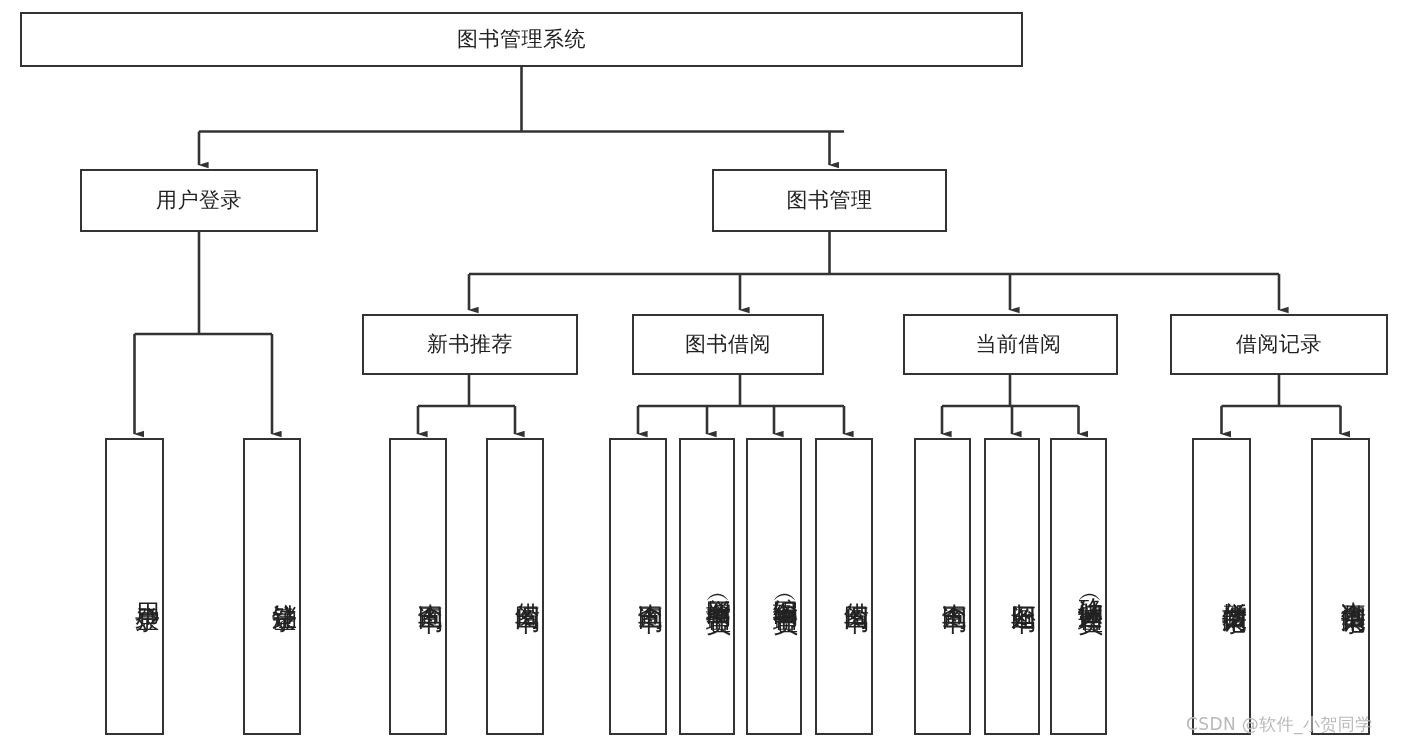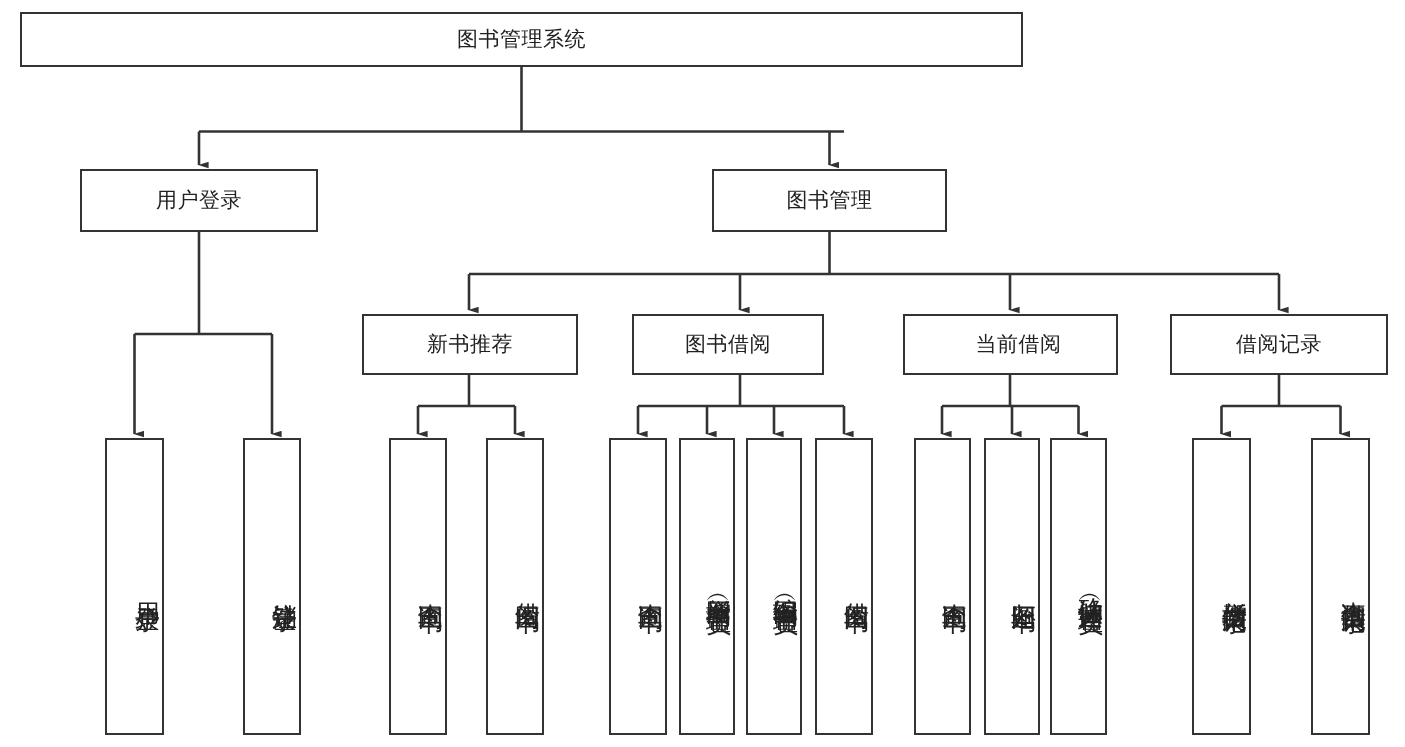--- a/index.html
+++ b/index.html
@@ -177,14 +177,15 @@
   <div class="node v" style="left:1050px; top:438px; width:57px; height:297px;">
     <span>确认归还（管理员）</span>
   </div>
   <div class="node v" style="left:1192px; top:438px; width:59px; height:297px;">
     <span>新增借阅记录</span>
   </div>
   <div class="node v" style="left:1311px; top:438px; width:59px; height:297px;">
     <span>查询借阅记录</span>
   </div>
 
+  <div class="watermark">CSDN @软件_小贺同学</div>
 
 </div>
 
 </body></html>

